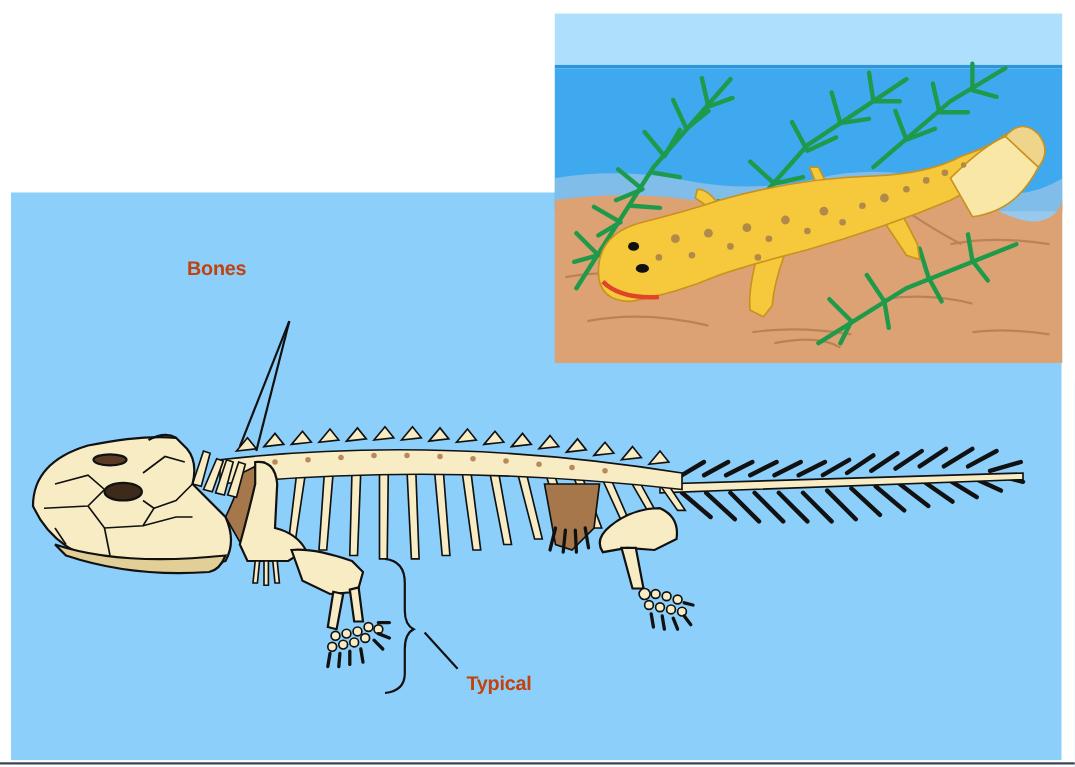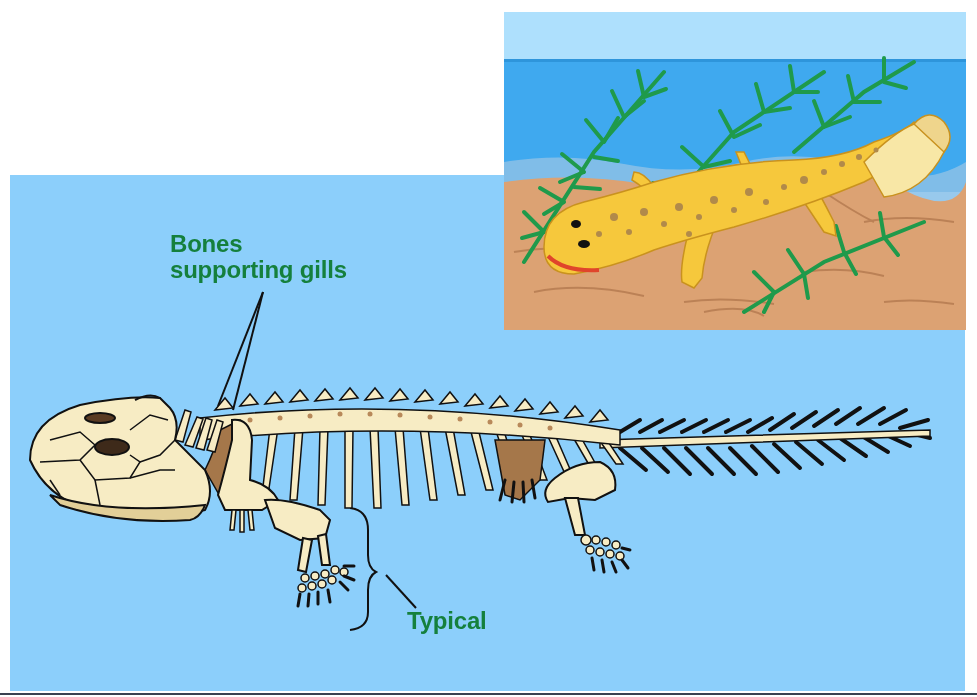--- a/index.html
+++ b/index.html
@@ -4,25 +4,25 @@
 <style>
   html, body { margin: 0; padding: 0; background: #ffffff; }
   body { width: 977px; height: 697px; position: relative; overflow: hidden;
          font-family: "Liberation Sans", sans-serif; }
   #stage { position: absolute; left: 0; top: 0; width: 977px; height: 697px; }
   .panel-main { position: absolute; left: 10px; top: 175px; width: 955px; height: 516px;
                 background: #8ccffb; }
   .inset-frame { position: absolute; left: 488px; top: 0; width: 489px; height: 346px; background: #ffffff; }
   .inset { position: absolute; left: 504px; top: 12px; width: 462px; height: 318px; overflow: hidden; }
   .bottom-rule { position: absolute; left: 0; top: 693px; width: 977px; height: 2px; background: #3a4150; }
-  .label { position: absolute; font-weight: bold; color: #15803d; font-size: 24px; line-height: 26px;
+  .label { position: absolute; font-weight: bold; color: #c2410c; font-size: 18px; line-height: 26px;
            font-family: "Liberation Sans", sans-serif; letter-spacing: -0.2px; }
   .label span { display: block; }
   #label-gills { left: 170px; top: 231px; }
-  #label-limb { left: 407px; top: 608px; }
+  #label-limb { left: 424px; top: 608px; }
   svg { position: absolute; left: 0; top: 0; }
 </style>
 </head>
 <body>
 
 <div id="stage">
   <div class="inset-frame"></div>
   <div class="panel-main"></div>
 
   <div class="inset">
@@ -266,20 +266,19 @@
         <path d="M95 480 L100 505"></path>
         <path d="M140 462 L160 455 L175 440"></path>
         <path d="M130 430 L150 415 L168 420"></path>
         <path d="M50 480 L60 495"></path>
       </g>
     </g>
   </svg>
 
   <div class="label" id="label-gills">
     <span>Bones</span>
-    <span>supporting gills</span>
   </div>
   <div class="label" id="label-limb">
     <span>Typical</span>
   </div>
 
   <div class="bottom-rule"></div>
 </div>
 
 </body></html>

